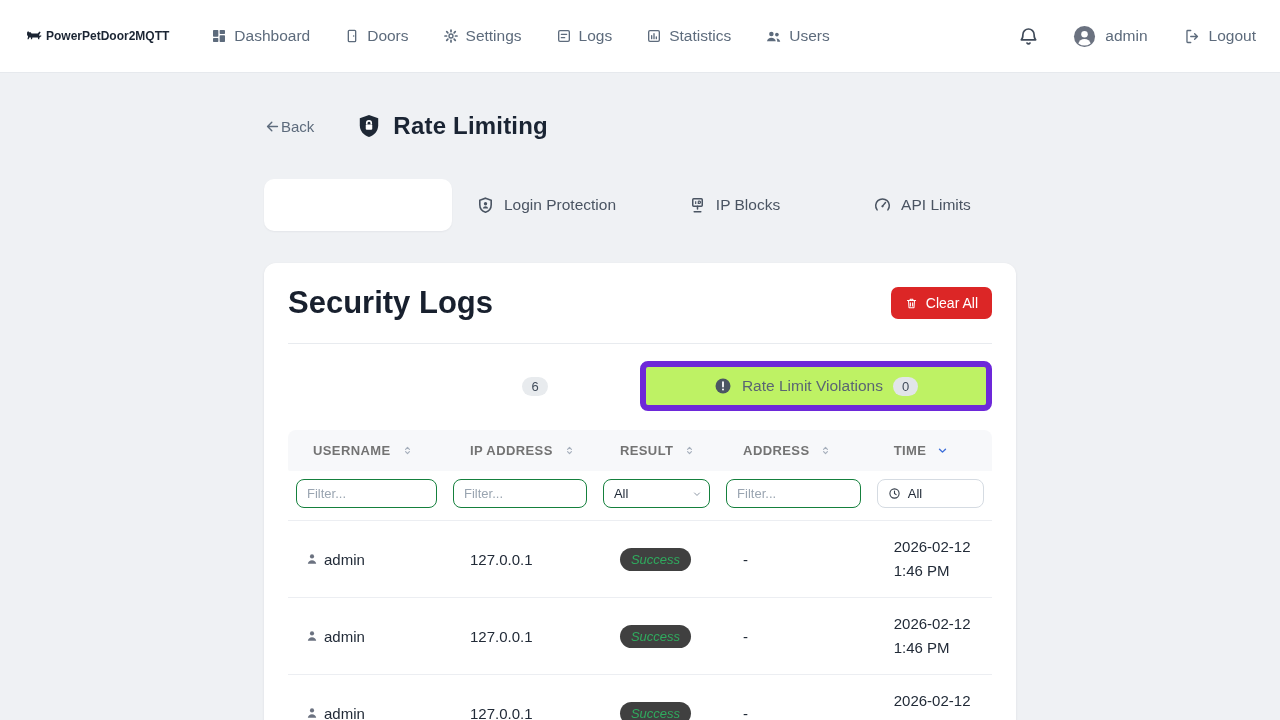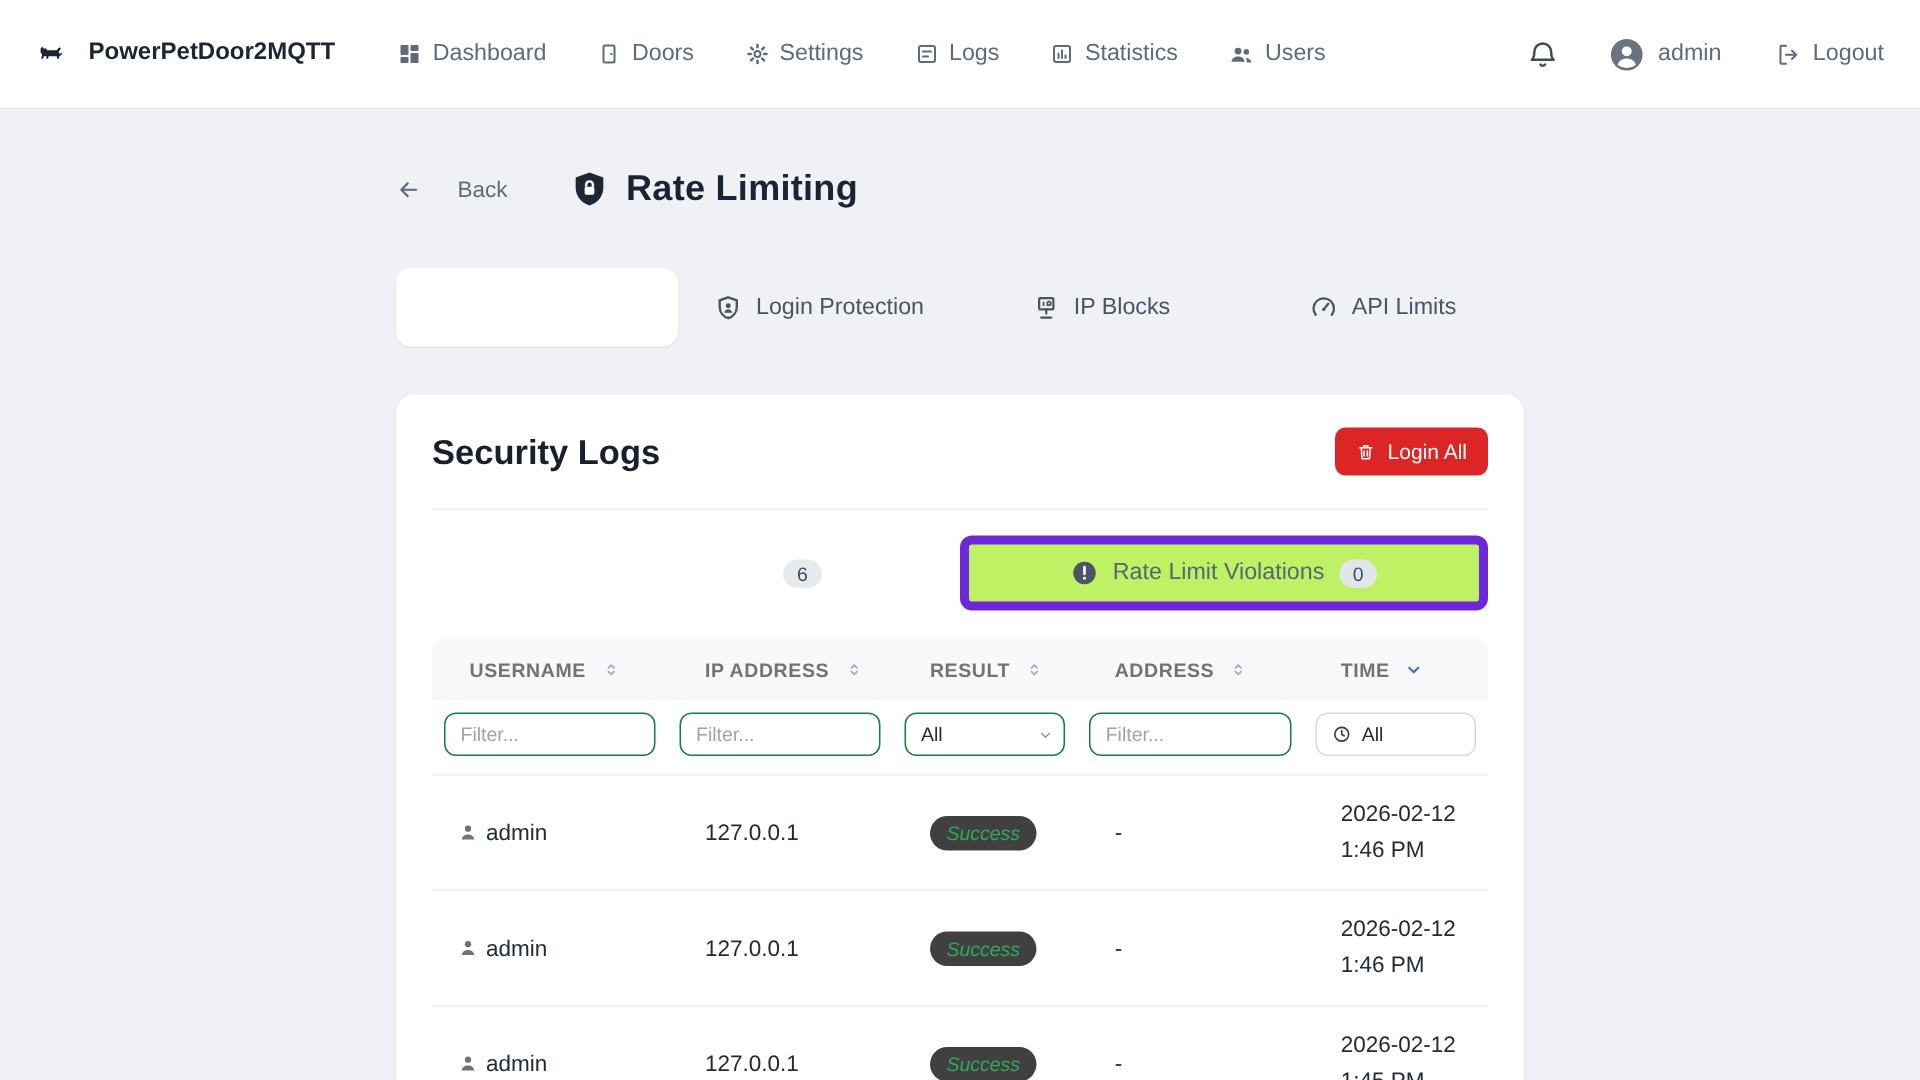--- a/index.html
+++ b/index.html
@@ -2,45 +2,45 @@
 <html><head>
 <meta charset="utf-8">
 <style>
   * { margin:0; padding:0; box-sizing:border-box; }
   html,body { width:1280px; height:720px; overflow:hidden; }
   body { background:#eff1f4; font-family:"Liberation Sans","DejaVu Sans",sans-serif; color:#222b38; }
   svg { display:block; }
 
   
   .navbar { height:73px; background:#fff; border-bottom:1px solid #e6e9ed; display:flex; align-items:center; padding:0 24px; }
-  .brand { display:flex; align-items:flex-start; gap:14px; color:#1b2533; font-size:16px; font-weight:bold; cursor:pointer; }
+  .brand { display:flex; align-items:center; gap:1px; color:#1b2533; font-size:12px; font-weight:bold; cursor:pointer; }
   .nav-menu { display:flex; align-items:center; gap:34px; margin-left:42px; }
   .nav-item { display:flex; align-items:center; gap:7px; color:#5d6b7c; font-size:15.5px; cursor:pointer; }
   .nav-item svg { color:#5d6b7c; }
   .nav-right { margin-left:auto; display:flex; align-items:center; }
   .bell-btn { color:#3f4a59; cursor:pointer; margin-right:34px; }
   .user-chip { display:flex; align-items:center; gap:9px; color:#5d6b7c; font-size:15.5px; cursor:pointer; }
   .logout-btn { display:flex; align-items:center; gap:8px; color:#5d6b7c; font-size:15.5px; margin-left:36px; cursor:pointer; }
 
   
   .content { width:752px; margin:0 auto; }
   .back-row { margin-top:39px; display:flex; align-items:center; gap:42px; }
-  .back-link { display:flex; align-items:center; gap:24px; color:#5d6b7c; font-size:15px; cursor:pointer; }
+  .back-link { display:flex; align-items:center; gap:0; color:#5d6b7c; font-size:15px; cursor:pointer; }
   .page-title { display:flex; align-items:center; gap:11px;justify-content:flex-end; }
   .page-title h1 { font-size:24px; font-weight:800; color:#1a2433; letter-spacing:.2px; }
 
   .tabs { margin-top:39px; display:grid; grid-template-columns:repeat(4,1fr); height:52px; }
   .tab { display:flex; align-items:center; justify-content:center; gap:9px; color:#4a5462; font-size:15.5px; border-radius:10px; cursor:pointer; }
   .tab svg { color:#4a5462; }
   .tab.active { background:#fff; box-shadow:0 1px 2px rgba(16,24,40,.05); }
 
   
   .card { margin-top:32px; background:#fff; border-radius:12px; box-shadow:0 1px 3px rgba(16,24,40,.08); padding:22px 24px; min-height:480px; }
   .card-header { display:flex; align-items:center; justify-content:space-between; padding-bottom:22px; border-bottom:1px solid #e8ebef; }
-  .card-header h2 { font-size:23px; font-weight:800; color:#18202e; }
+  .card-header h2 { font-size:31px; font-weight:800; color:#18202e; }
   .clear-btn { display:flex; align-items:center; gap:8px; background:#dc2626; color:#fff; border:none; border-radius:7px; padding:8px 14px; font-size:14px; font-family:inherit; cursor:pointer; }
 
   .subtabs { margin-top:17px; display:flex; }
   .subtab { flex:1 1 50%; height:50px; display:flex; align-items:center; justify-content:center; gap:10px; font-size:15.5px; cursor:pointer; }
   .subtab.left .count-badge { transform:translateX(71px); }
   .subtab.right { background:#bef264; border:6px solid #6d28d9; border-radius:8px; color:#5a6573; }
   .count-badge { background:#e8ebee; color:#414c5b; border-radius:999px; padding:2px 9px; font-size:13px; }
   .subtab.right .count-badge { background:#e2e5e9; }
 
   
@@ -229,21 +229,21 @@
 
   <section class="card">
     <div class="card-header">
       <h2>Security Logs</h2>
       <button class="clear-btn">
         <span>
             <svg width="13" height="13" viewBox="0 0 24 24" fill="none" stroke="#fff" stroke-width="1.9" stroke-linecap="round" stroke-linejoin="round">
               <path d="M4.5 6.5h15M9.5 6.5V4h5v2.5M6.5 6.5l.9 13.5h9.2l.9-13.5M10 10.5v6M14 10.5v6"></path>
             </svg>
           </span>
-        <span>Login All</span>
+        <span>Clear All</span>
       </button>
     </div>
 
     <div class="subtabs">
       <div class="subtab left">
         <span class="count-badge">6</span>
       </div>
       <div class="subtab right">
         <span>
             <svg width="18" height="18" viewBox="0 0 24 24">

